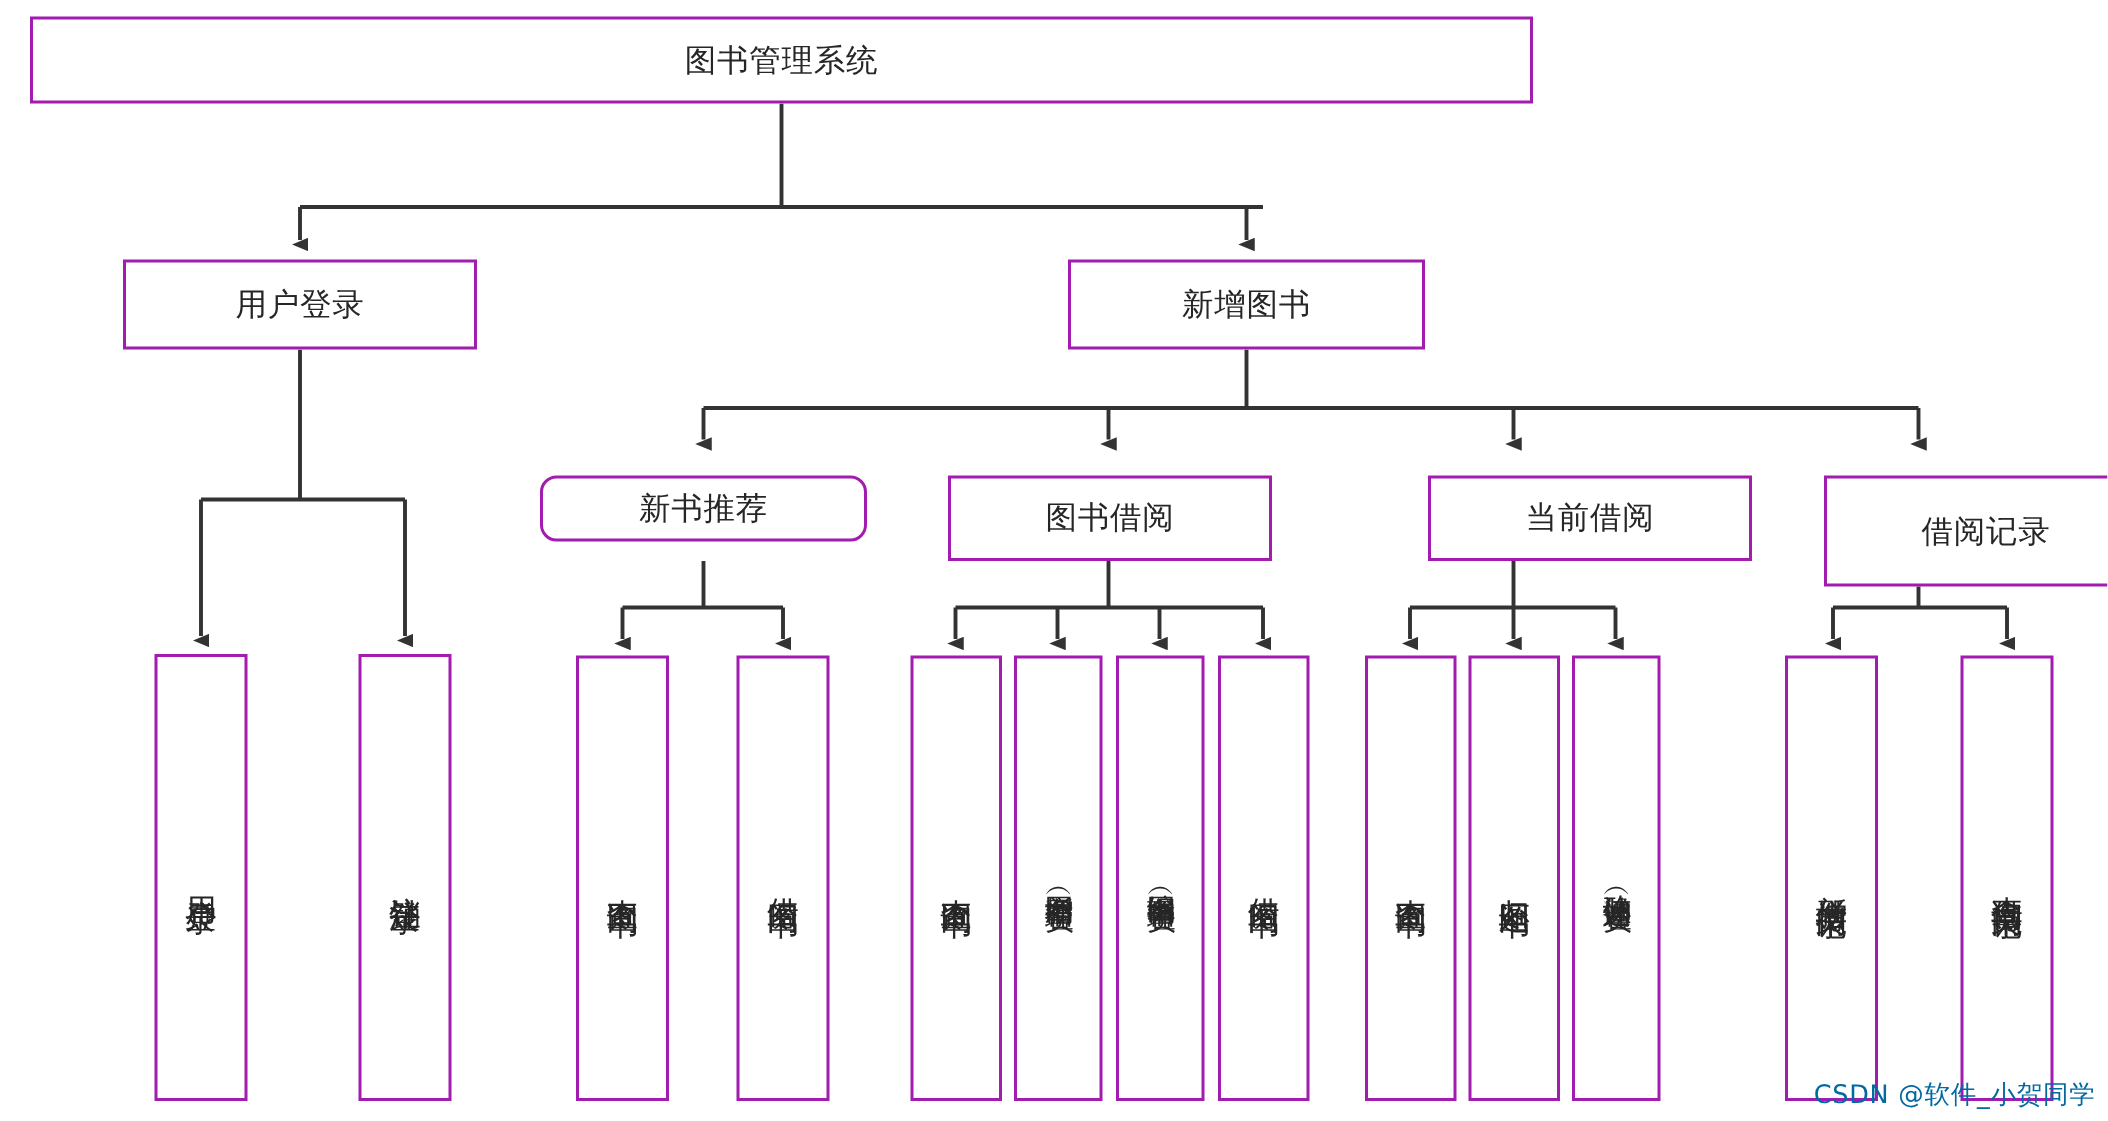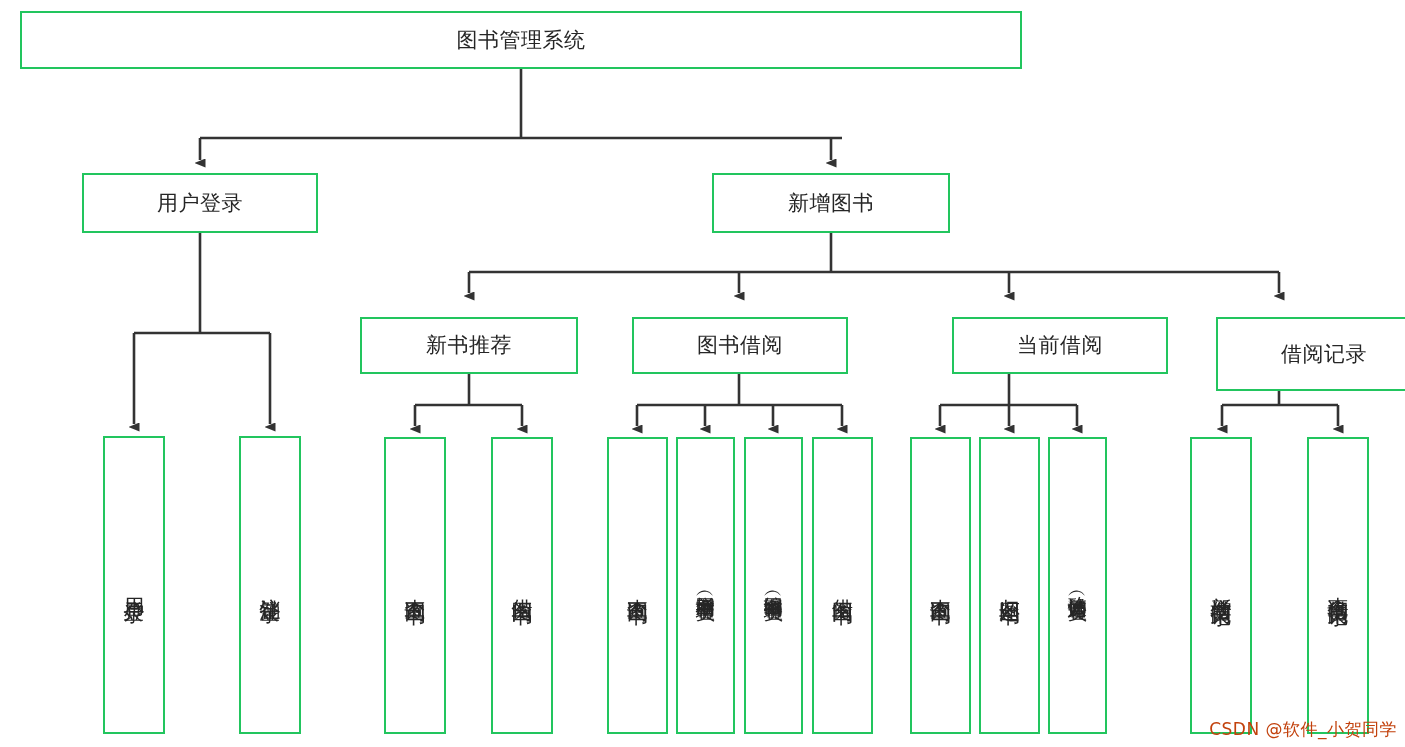--- a/index.html
+++ b/index.html
@@ -23,21 +23,21 @@
     left: 0;
     top: 0;
     width: 1405px;
     height: 747px;
     pointer-events: none;
   }
   .node {
     position: absolute;
     box-sizing: border-box;
     background: #ffffff;
-    border: 2px solid #22c55e;
+    border: 2px solid #a21caf;
     display: flex;
     align-items: center;
     justify-content: center;
     color: #262626;
   }
   .node .node-label {
     display: block;
     text-align: center;
     line-height: 1.18;
     letter-spacing: 0.5px;
@@ -63,21 +63,21 @@
   }
   .node.vert.narrow .node-label {
     font-size: 19px;
     letter-spacing: 1px;
   }
   #watermark {
     position: absolute;
     right: 8px;
     bottom: 6px;
     font-size: 17px;
-    color: #c2410c;
+    color: #0369a1;
     letter-spacing: 0.5px;
     white-space: nowrap;
     user-select: none;
   }
 </style>
 </head>
 <body>
 
 <div id="diagram-root">
 
@@ -135,21 +135,21 @@
     <span class="node-label">图书管理系统</span>
   </div>
 
   <div class="node horiz" style="left:82px; top:173px; width:236px; height:60px;">
     <span class="node-label">用户登录</span>
   </div>
   <div class="node horiz" style="left:712px; top:173px; width:238px; height:60px;">
     <span class="node-label">新增图书</span>
   </div>
 
-  <div class="node horiz" style="left:360px; top:317px; width:218px; height:57px;">
+  <div class="node horiz" style="left:360px; top:317px; width:218px; height:44px;border-radius:11px;">
     <span class="node-label">新书推荐</span>
   </div>
   <div class="node horiz" style="left:632px; top:317px; width:216px; height:57px;">
     <span class="node-label">图书借阅</span>
   </div>
   <div class="node horiz" style="left:952px; top:317px; width:216px; height:57px;">
     <span class="node-label">当前借阅</span>
   </div>
   <div class="node horiz" style="left:1172px; top:317px; width:216px; height:74px;margin-left:44px;">
     <span class="node-label">借阅记录</span>

